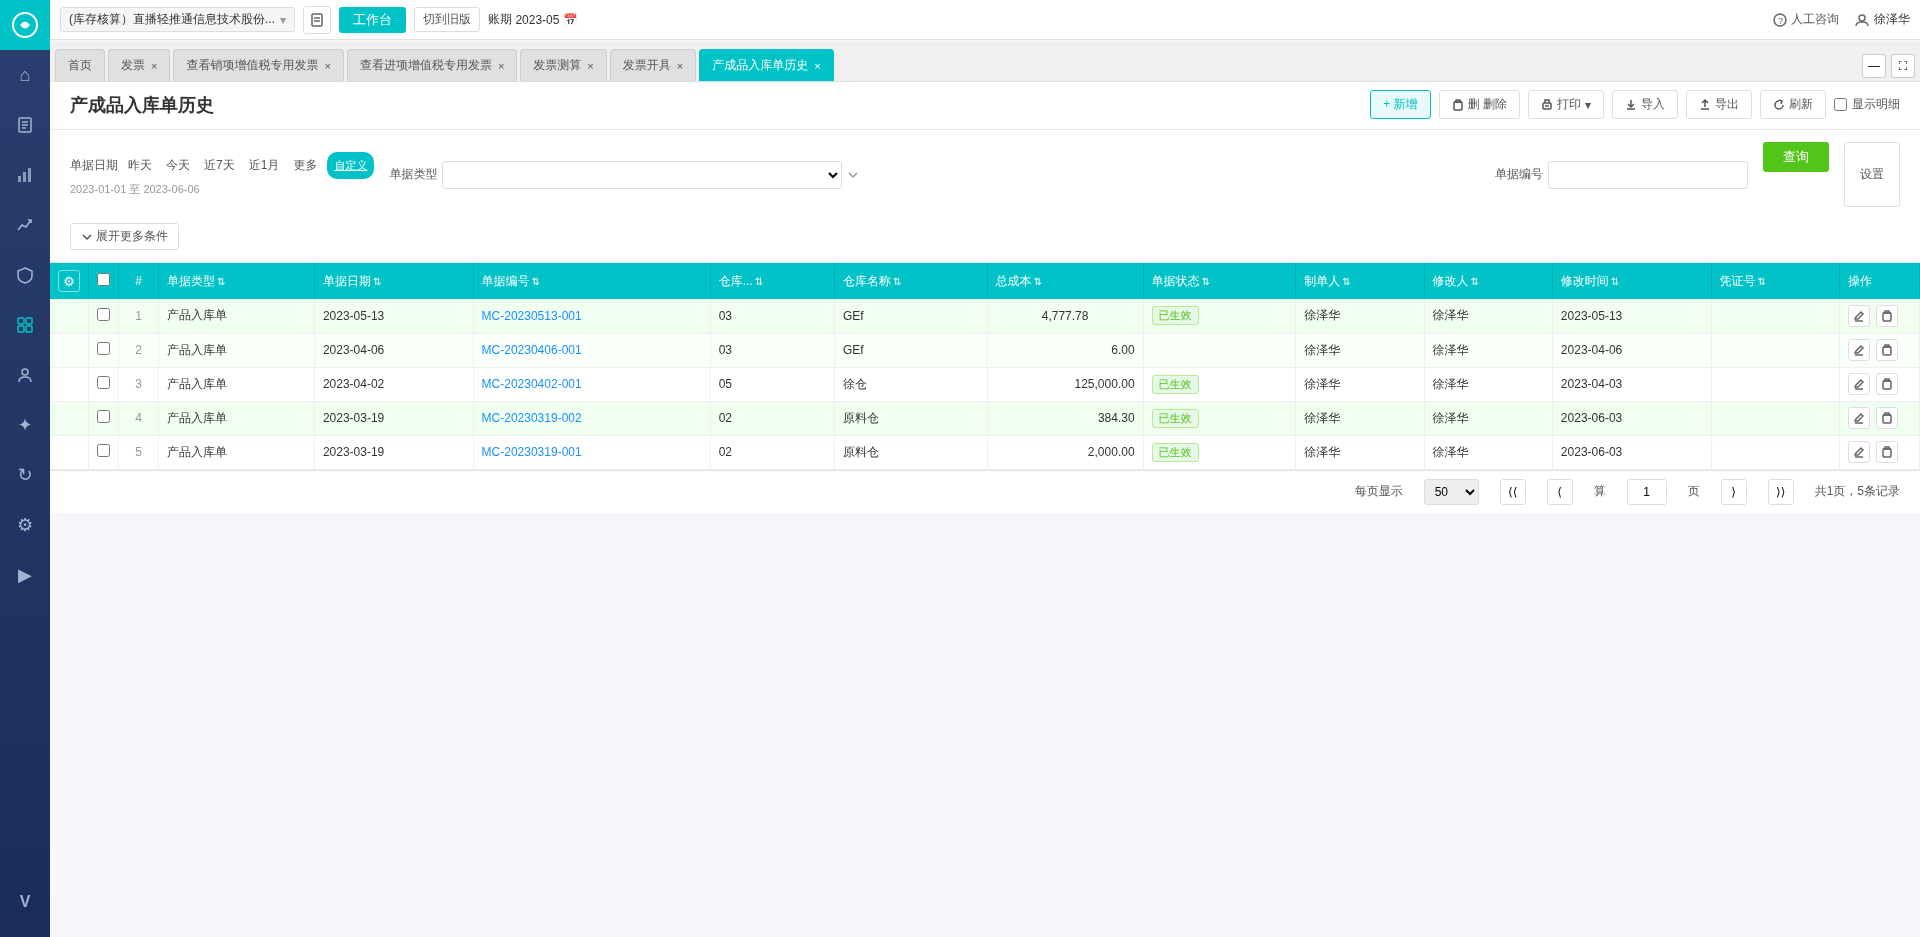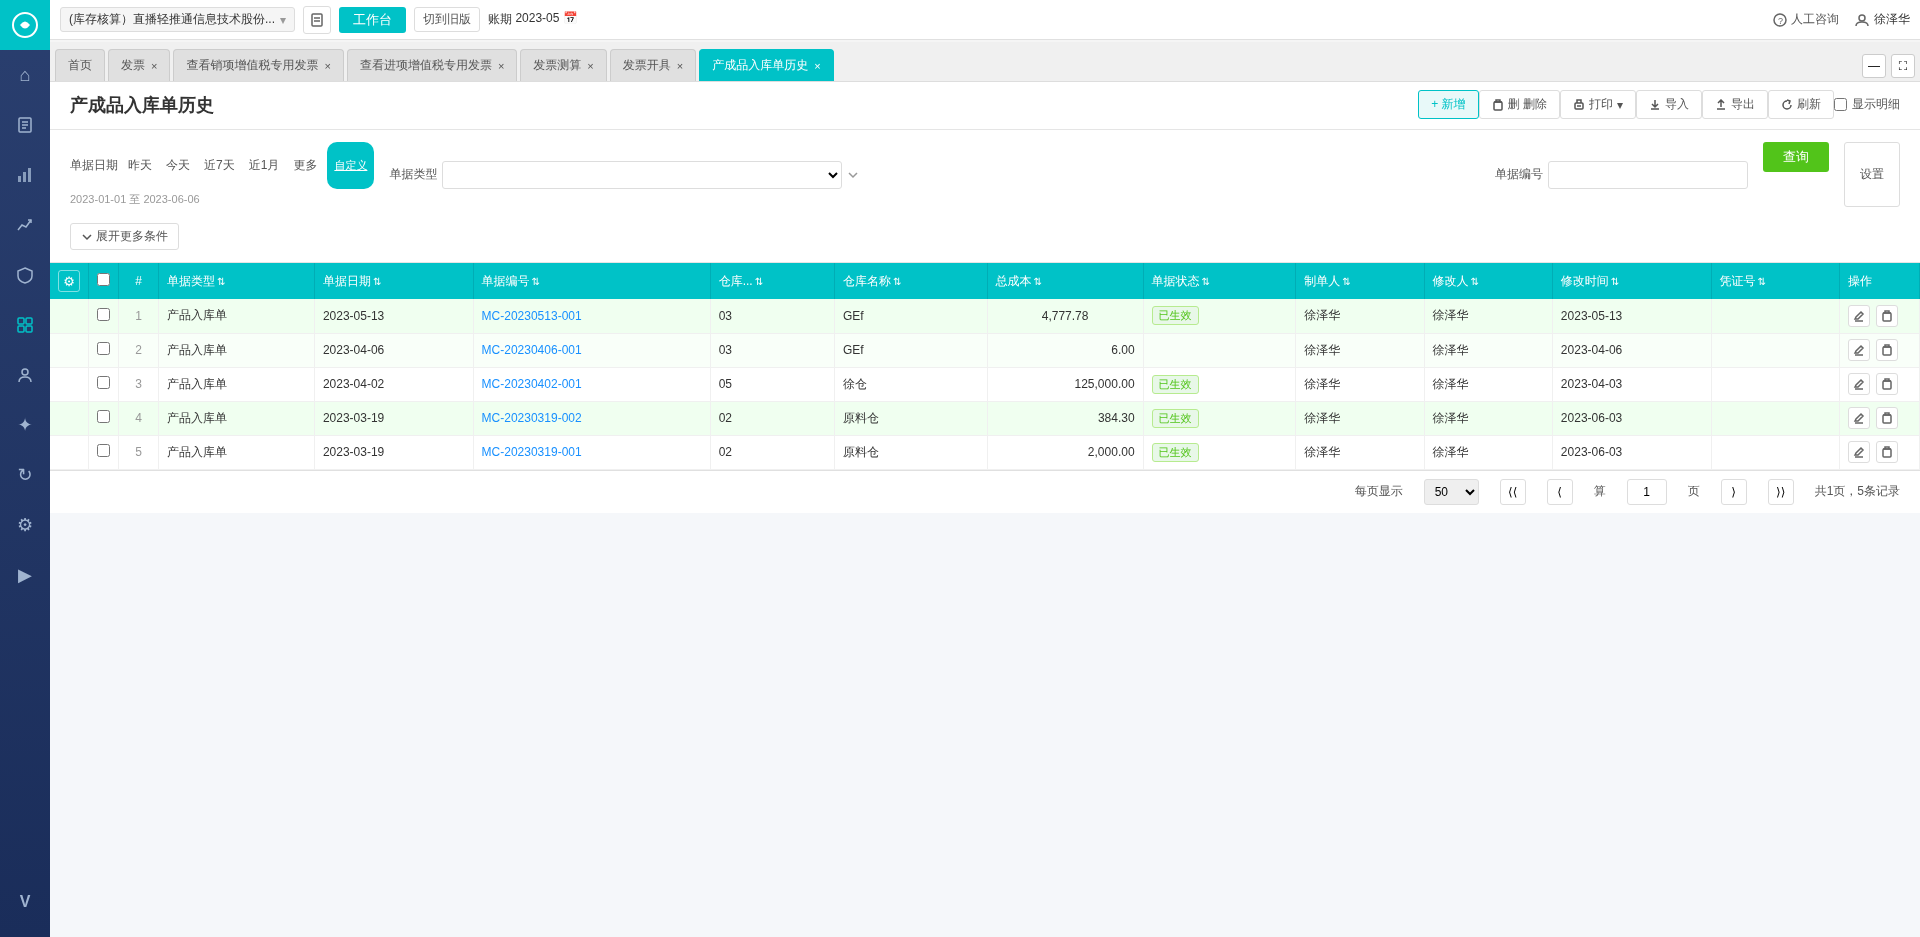--- a/index.html
+++ b/index.html
@@ -38,21 +38,21 @@
     .topbar-doc-btn {
       width: 28px; height: 28px; border: 1px solid #ddd; border-radius: 3px;
       display: flex; align-items: center; justify-content: center;
       cursor: pointer; margin-right: 8px; background: white;
     }
     .topbar-workspace {
       background: #00c2c7; color: white; border: none; border-radius: 3px;
       padding: 4px 14px; cursor: pointer; font-size: 13px;
     }
     .topbar-period {
-      display: flex; align-items: flex-start; margin-left: 8px; font-size: 12px; color: #333;
+      display: flex; align-items: center; margin-left: 8px; font-size: 12px; color: #333;
     }
     .topbar-switch {
       margin-left: 8px; padding: 3px 8px; border: 1px solid #ddd; border-radius: 3px;
       background: white; font-size: 12px; cursor: pointer; color: #555;
     }
     .topbar-right {
       margin-left: auto; display: flex; align-items: center; gap: 15px;
     }
     .topbar-help { font-size: 12px; color: #555; cursor: pointer; display: flex; align-items: center; gap: 4px; }
     .topbar-user { font-size: 12px; color: #333; cursor: pointer; display: flex; align-items: center; gap: 4px; }
@@ -88,41 +88,41 @@
       background: #f5f7fa; overflow-y: auto;
     }
 
     
     .page-header {
       background: white; padding: 10px 20px;
       display: flex; align-items: center; justify-content: space-between;
       border-bottom: 1px solid #e5e5e5;
     }
     .page-title { font-size: 18px; font-weight: bold; color: #333; }
-    .page-actions { display: flex; align-items: center; }
+    .page-actions { display: flex; align-items: center; gap: 8px; }
     .action-btn {
       display: flex; align-items: center; gap: 4px;
       padding: 5px 12px; border: 1px solid #ddd; border-radius: 3px;
       background: white; cursor: pointer; font-size: 12px; color: #555;
     }
     .action-btn.primary { background: #e8f9f9; border-color: #00c2c7; color: #00c2c7; }
 
     
     .filter-area {
       background: white; padding: 12px 20px;
       border-bottom: 1px solid #e5e5e5;
     }
     .filter-row { display: flex; align-items: center; gap: 15px; flex-wrap: wrap; }
     .filter-label { font-size: 12px; color: #555; white-space: nowrap; }
     .date-link {
       font-size: 12px; color: #555; cursor: pointer; padding: 2px 4px;
     }
     .date-custom {
       background: #00c2c7; color: white; font-size: 11px;
-      padding: 16px 7px; border-radius: 10px; cursor: pointer; text-decoration: underline;
+      padding: 6px 7px; border-radius: 10px; cursor: pointer; text-decoration: underline;
     }
     .date-range { font-size: 11px; color: #999; margin-top: 3px; }
     .filter-type-select {
       display: flex; align-items: center; gap: 5px; flex: 1;
     }
     .filter-type-select label { font-size: 12px; color: #555; }
     .select-box {
       flex: 1; height: 28px; border: 1px solid #ddd; border-radius: 3px;
       padding: 0 8px; font-size: 12px; background: white; cursor: pointer;
       max-width: 400px;

